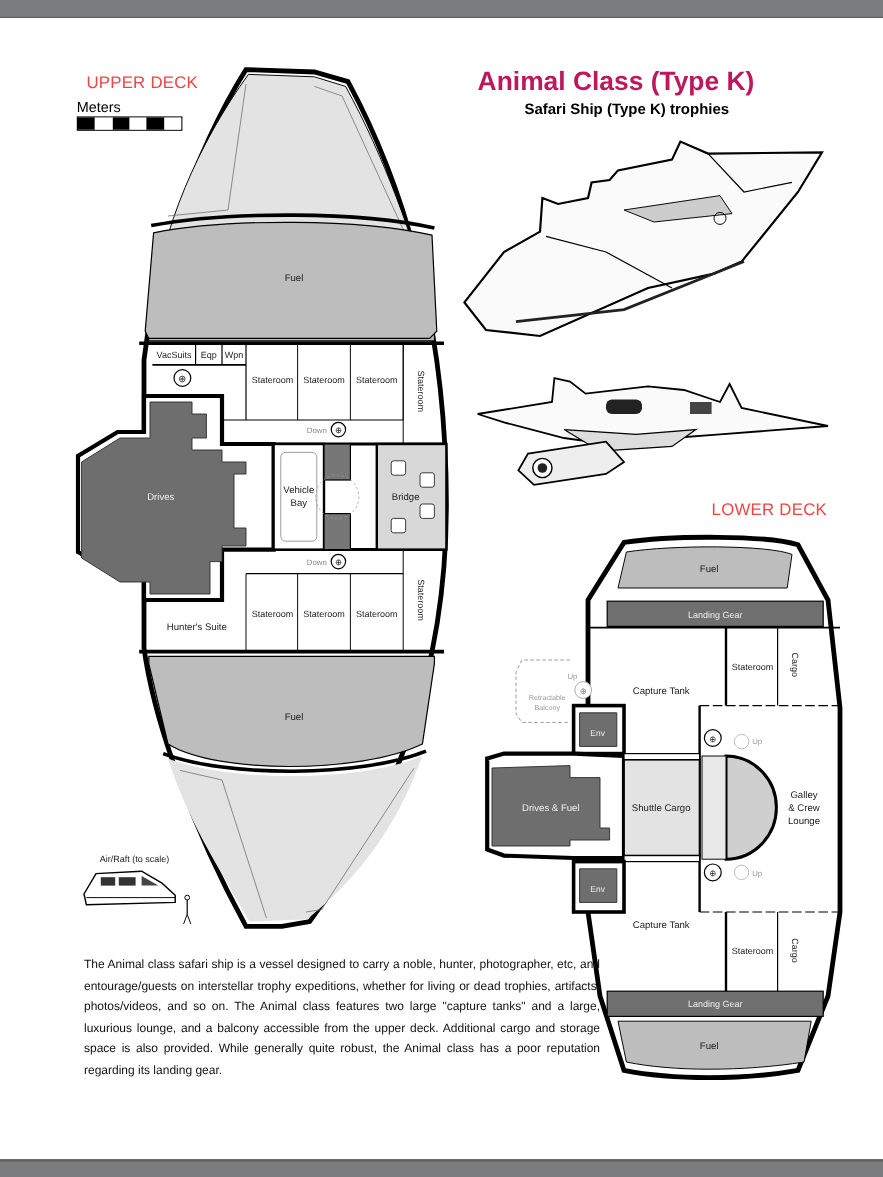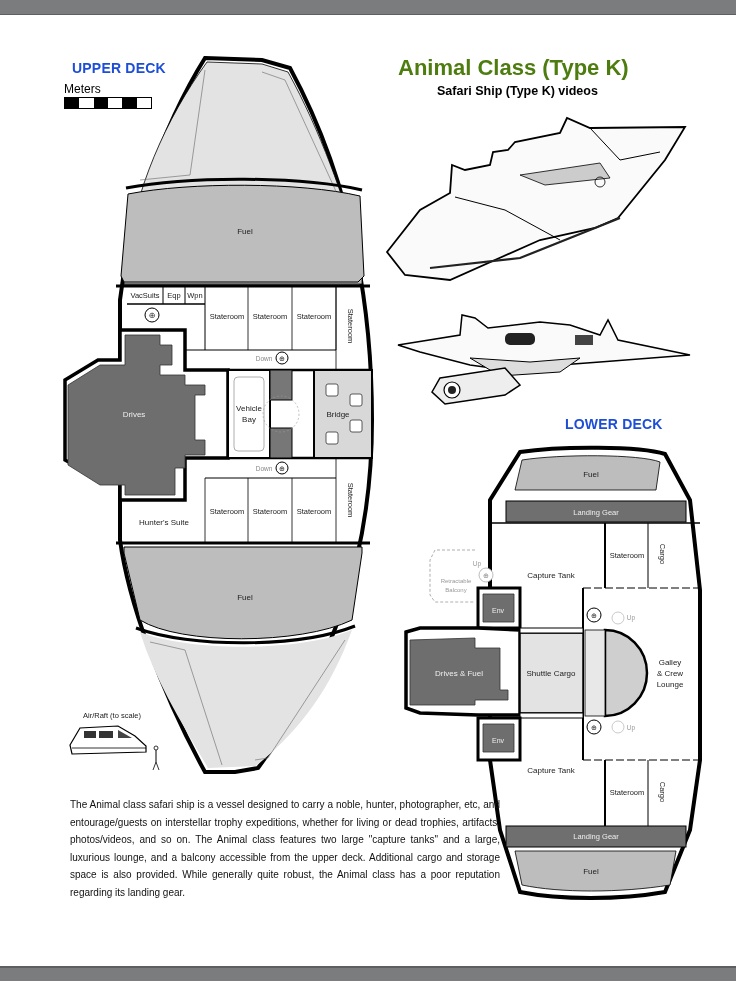--- a/index.html
+++ b/index.html
@@ -1,20 +1,20 @@
 <!DOCTYPE html>
 <html><head>
   <meta charset="utf-8">
   <style>
     html, body { margin: 0; padding: 0; }
     body { width: 736px; height: 981px; background: #ffffff; position: relative; overflow: hidden; font-family: "Liberation Sans", sans-serif; }
     .bar-top { position: absolute; left: 0; top: 0; width: 736px; height: 14px; background: #7b7c7e; border-bottom: 1px solid #5e5f61; }
     .bar-bottom { position: absolute; left: 0; top: 966px; width: 736px; height: 15px; background: #7b7c7e; border-top: 2px solid #5e5f61; }
-    .deck-label { position: absolute; font-weight: bold; font-size: 14px; color: #1d4ed8; letter-spacing: 0.2px; text-align: right; }
-    .title { position: absolute; left: 398px; top: 55px; font-weight: bold; font-size: 22px; color: #4d7c0f; }
+    .deck-label { position: absolute; font-weight: normal; font-size: 14px; color: #ef4444; letter-spacing: 0.2px; text-align: right; }
+    .title { position: absolute; left: 398px; top: 55px; font-weight: bold; font-size: 22px; color: #be185d; }
     .subtitle { position: absolute; left: 437px; top: 84px; font-weight: bold; font-size: 12.5px; color: #000; }
     .meters { position: absolute; left: 64px; top: 82px; font-size: 12px; color: #000000; }
     .scalebar { position: absolute; left: 64px; top: 97px; width: 88px; height: 12px; display: flex; border: 1px solid #000; box-sizing: border-box; }
     .scalebar span { flex: 1; }
     .scalebar .b { background: #000; }
     .scalebar .w { background: #fff; }
     svg { position: absolute; left: 0; top: 0; }
     .desc { position: absolute; left: 70px; top: 796px; width: 430px; font-size: 10px; line-height: 17.6px; color: #111; text-align: justify; }
     .lbl { font-family: "Liberation Sans", sans-serif; fill: #222; }
   </style>
@@ -28,21 +28,21 @@
 <div class="scalebar">
   <span class="b"></span>
     <span class="w"></span>
     <span class="b"></span>
     <span class="w"></span>
     <span class="b"></span>
     <span class="w"></span>
 </div>
 
 <div class="title">Animal Class (Type K)</div>
-<div class="subtitle">Safari Ship (Type K) videos</div>
+<div class="subtitle">Safari Ship (Type K) trophies</div>
 
 <svg width="736" height="981">
 
   <path d="M205,58 L262,60 L290,68 C345,170 372,290 372,420 C372,560 330,670 258,768 L235,772 L205,772 C160,690 128,600 120,540 L120,300 C128,230 160,130 205,58 Z" fill="#ffffff" stroke="#000" stroke-width="4"></path>
 
   <path d="M207,62 L262,64 L288,72 C320,130 345,200 358,250 C300,235 240,232 180,240 C160,245 135,252 126,260 C135,190 165,120 207,62 Z" fill="#e3e3e3" stroke="#000" stroke-width="0.8"></path>
   <path d="M205,70 L190,175 L140,180" fill="none" stroke="#666" stroke-width="0.6"></path>
   <path d="M262,72 L285,80 L340,200" fill="none" stroke="#666" stroke-width="0.6"></path>
 
   <path d="M132,265 C180,245 300,243 355,262 L362,278 L362,284 L124,284 L124,278 Z" fill="#bdbdbd" stroke="#000" stroke-width="1"></path>
@@ -153,21 +153,21 @@
     <path d="M398,345 L460,335 L462,315 L475,318 L488,328 L540,322 L570,325 L600,335 L608,320 L618,340 L690,355 L600,362 L560,365 L520,372 L470,365 L420,352 Z" fill="#fafafa" stroke="#000" stroke-width="1.5"></path>
     <rect x="505" y="333" width="30" height="12" rx="5" fill="#222"></rect>
     <rect x="575" y="335" width="18" height="10" fill="#444"></rect>
     <path d="M470,358 L530,362 L580,358 L560,372 L500,376 Z" fill="#ddd" stroke="#000" stroke-width="1"></path>
     <path d="M440,378 L505,368 L520,385 L505,395 L445,404 L432,392 Z" fill="#eee" stroke="#000" stroke-width="1.5"></path>
     <circle cx="452" cy="390" r="8" fill="#fff" stroke="#000" stroke-width="1.2"></circle>
     <circle cx="452" cy="390" r="4" fill="#222"></circle>
   </g>
 </svg>
 
-<div class="deck-label" style="left:537px; top:416px;padding-left:28px;">LOWER DECK</div>
+<div class="deck-label" style="left:565px; top:416px;padding-left:28px;">LOWER DECK</div>
 
 <svg width="736" height="981">
 
   <path d="M520,452 C560,446 640,446 665,454 L690,500 L700,590 L700,760 L690,830 L665,892 C620,900 560,900 520,892 L500,830 L490,760 L490,500 Z" fill="#fff" stroke="#000" stroke-width="4"></path>
 
   <path d="M522,460 C560,454 640,454 660,462 L656,490 L515,490 Z" fill="#bdbdbd" stroke="#000" stroke-width="0.8"></path>
   <rect x="506" y="501" width="180" height="21" fill="#6f6f6f" stroke="#000" stroke-width="1"></rect>
 
   <line x1="490" y1="523" x2="700" y2="523" stroke="#000" stroke-width="1.5"></line>
   <line x1="605" y1="523" x2="605" y2="588" stroke="#000" stroke-width="2"></line>

